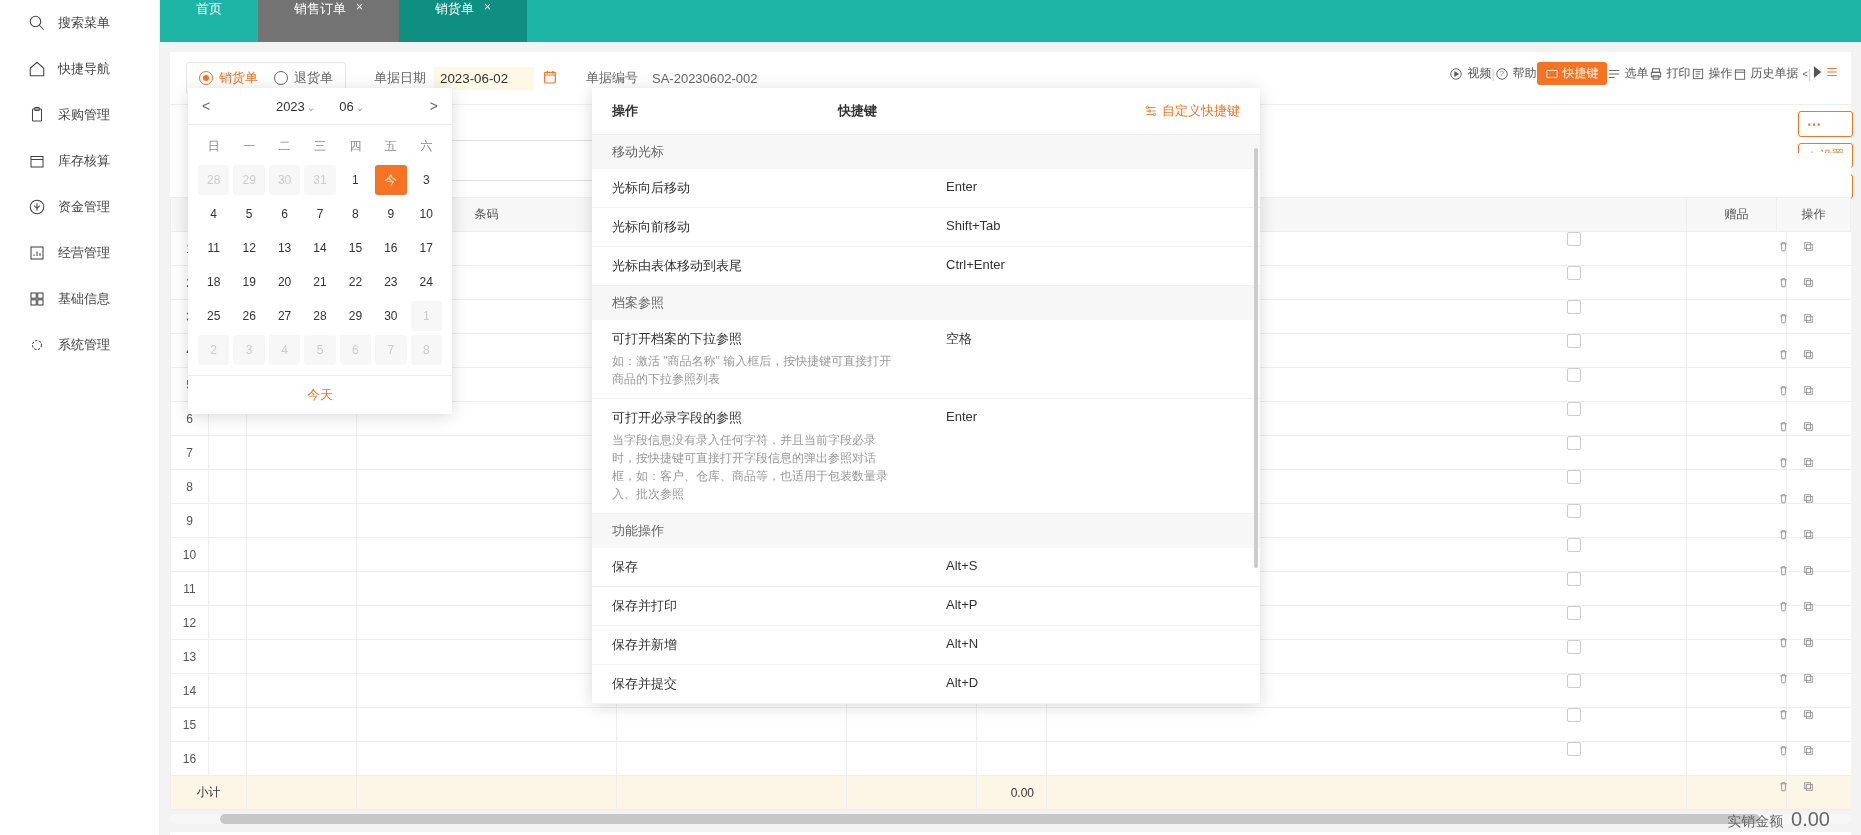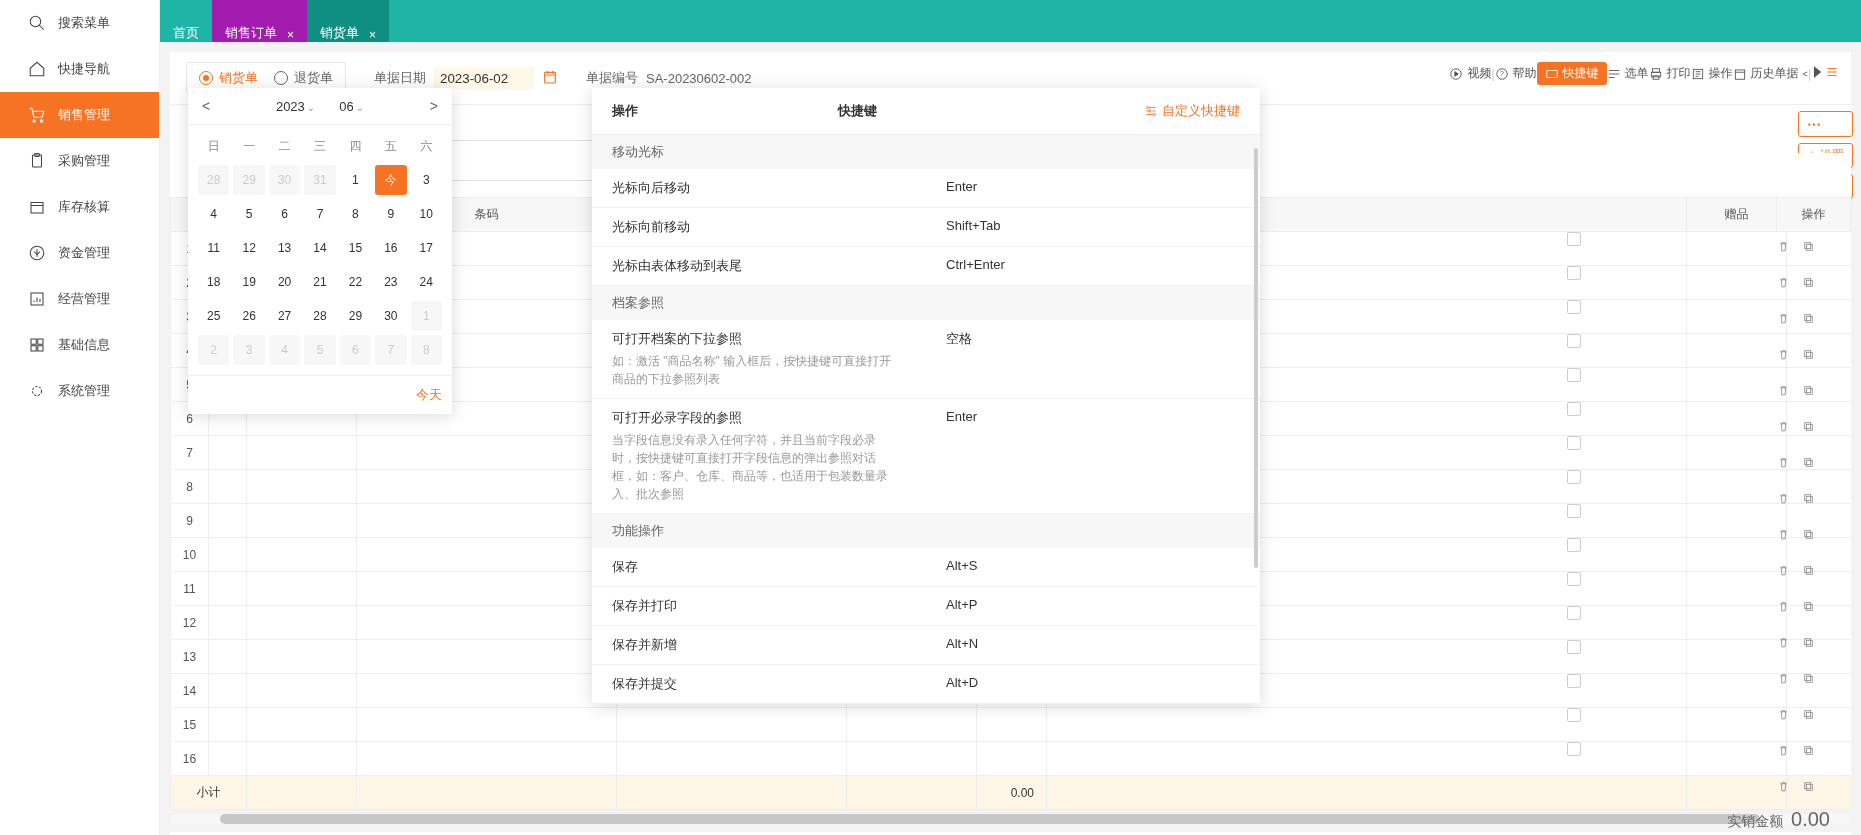--- a/index.html
+++ b/index.html
@@ -7,37 +7,37 @@
     
     
     .sidebar { position: absolute; left: 0; top: 0; width: 160px; height: 835px; background: #fff; border-right: 1px solid #eee; }
     .side-item { display: flex; align-items: center; height: 46px; padding-left: 28px; color: #444; cursor: pointer; }
     .side-item.active { background: #f67323; color: #fff; }
     .side-item .icon { width: 18px; height: 18px; margin-right: 12px; display: flex; align-items: center; justify-content: center; }
     .side-item svg { width: 18px; height: 18px; fill: none; stroke: currentColor; stroke-width: 1.4; }
     
     
     .top-tabs { position: absolute; left: 160px; top: 0; right: 0; height: 42px; background: #1eb5a6; display: flex; align-items: stretch; }
-    .tab { display: flex; align-items: flex-end; padding: 0 13px; color: #fff; font-size: 13px; cursor: pointer; position: relative; }
-    .tab.dark { background: #a21caf; }
+    .tab { display: flex; align-items: flex-start; padding: 0 36px; color: #fff; font-size: 13px; cursor: pointer; position: relative; }
+    .tab.dark { background: #737373; }
     .tab.active { background: #0f8f82; }
     .tab .close { margin-left: 10px; font-size: 12px; }
     
     
     .content { position: absolute; left: 160px; top: 42px; right: 0; bottom: 0; background: #f3f3f3; padding: 10px 0 0 0; }
     .doc-bar { background: #fff; margin: 0 10px; padding: 10px 16px; display: flex; align-items: center; gap: 8px; border-bottom: 1px solid #eee; position: relative; }
     .radio-group { display: flex; align-items: center; gap: 16px; border: 1px solid #e5e5e5; border-radius: 3px; padding: 6px 12px; }
     .radio-item { display: flex; align-items: center; gap: 6px; cursor: pointer; color: #666; }
     .radio-item.checked { color: #f67323; }
     .radio-circle { width: 14px; height: 14px; border: 1px solid currentColor; border-radius: 50%; position: relative; }
     .radio-item.checked .radio-circle::after { content: ""; position: absolute; left: 3px; top: 3px; width: 6px; height: 6px; background: currentColor; border-radius: 50%; }
     .field-label { color: #666; margin-left: 20px; }
     .date-input { background: #fff8e6; border: none; outline: none; padding: 4px 6px; width: 100px; color: #333; }
     .cal-icon { color: #f67323; }
-    .doc-no { color: #666; margin-left: 0; text-align: center; }
+    .doc-no { color: #666; margin-left: 6px; text-align: center; }
     
     .action-bar { position: absolute; right: 12px; top: 10px; display: flex; align-items: center; gap: 0; font-size: 12px; color: #555; }
     .act-item { display: flex; align-items: center; gap: 4px; cursor: pointer; }
     .act-item svg { width: 14px; height: 14px; stroke: currentColor; fill: none; stroke-width: 1.5; }
     .act-item.fk { background: #f67323; color: #fff; padding: 3px 8px; border-radius: 3px; }
     
     
     .form-row { background: #fff; margin: 0 10px; padding: 12px 24px; display: flex; align-items: center; gap: 36px; position: relative; }
     .req { color: #f33; margin-right: 3px; }
     .form-label { color: #666; width: 70px; text-align: right; }
@@ -71,21 +71,21 @@
     .dp-head { display: flex; align-items: center; justify-content: space-between; padding: 10px 14px; border-bottom: 1px solid #eee; }
     .dp-nav { cursor: pointer; font-size: 14px; color: #666; }
     .dp-ym { display: flex; gap: 24px; font-size: 13px; color: #333; }
     .dp-ym span::after { content: "⌄"; font-size: 10px; color: #999; margin-left: 2px; }
     .dp-grid { display: grid; grid-template-columns: repeat(7, 1fr); padding: 6px 10px 10px 10px; gap: 4px; }
     .dp-cell { height: 30px; display: flex; align-items: center; justify-content: center; font-size: 12px; border-radius: 3px; cursor: pointer; }
     .dp-dow { color: #888; font-weight: normal; }
     .dp-other { color: #ccc; background: #f7f7f7; }
     .dp-cur { color: #333; }
     .dp-today { background: #f67323; color: #fff; }
-    .dp-foot { text-align: right; padding: 10px; border-top: 1px solid #eee; color: #f67323; cursor: pointer; }
+    .dp-foot { text-align: center; padding: 10px; border-top: 1px solid #eee; color: #f67323; cursor: pointer; }
     
     
     .shortcut { position: absolute; left: 592px; top: 88px; width: 668px; background: #fff; box-shadow: 0 2px 16px rgba(0,0,0,0.15); z-index: 60; }
     .sc-head { display: flex; justify-content: space-between; padding: 14px 20px; border-bottom: 1px solid #eee; }
     .sc-cols { display: flex; gap: 200px; font-weight: bold; }
     .sc-custom { color: #f67323; cursor: pointer; display: flex; align-items: center; gap: 4px; }
     .sc-custom svg { width: 14px; height: 14px; stroke: currentColor; fill: none; stroke-width: 1.5; }
     .sc-section { background: #f7f7f7; padding: 8px 20px; color: #666; }
     .sc-row { display: flex; padding: 10px 20px; border-bottom: 1px solid #f2f2f2; gap: 24px; }
     .sc-op { width: 310px; color: #333; }
@@ -114,30 +114,20 @@
       </span>
     <span>搜索菜单</span>
   </div>
   <div class="side-item">
     <span class="icon">
         <svg viewBox="0 0 24 24">
           <path d="M3 11 L12 3 L21 11 V21 H3 Z"></path>
         </svg>
       </span>
     <span>快捷导航</span>
-  </div>
-  <div class="side-item active">
-    <span class="icon">
-        <svg viewBox="0 0 24 24">
-          <circle cx="8" cy="20" r="1.5"></circle>
-          <circle cx="18" cy="20" r="1.5"></circle>
-          <path d="M2 3h3l3 12h11l2-8H7"></path>
-        </svg>
-      </span>
-    <span>销售管理</span>
   </div>
   <div class="side-item">
     <span class="icon">
         <svg viewBox="0 0 24 24">
           <rect x="6" y="4" width="12" height="16" rx="1"></rect>
           <rect x="9" y="2" width="6" height="4" rx="1"></rect>
         </svg>
       </span>
     <span>采购管理</span>
   </div>

